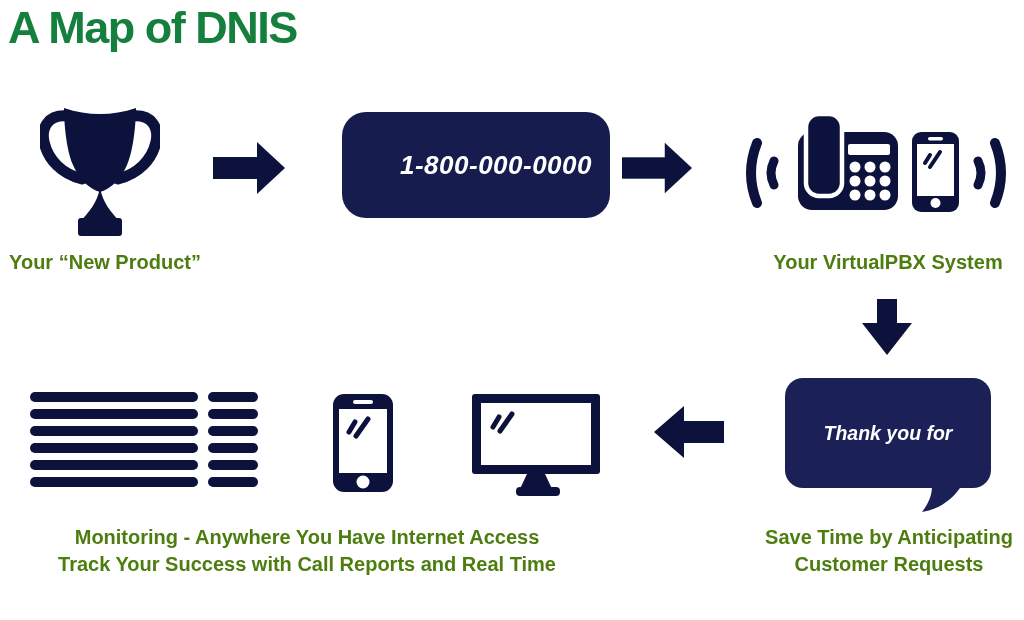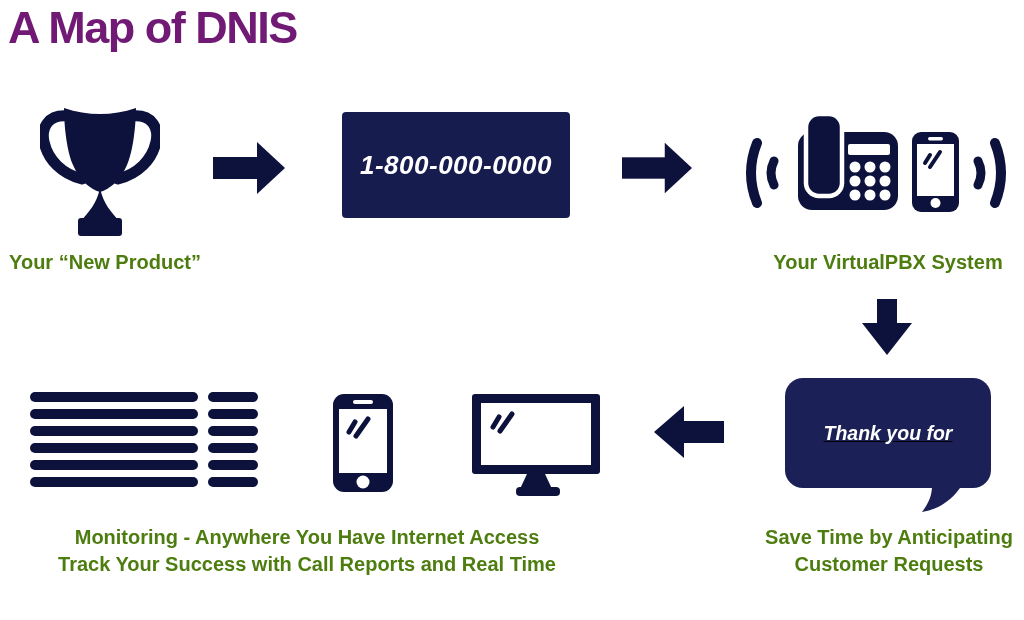--- a/index.html
+++ b/index.html
@@ -1,27 +1,27 @@
 <!DOCTYPE html>
 <html><head>
 <meta charset="utf-8">
 <style>
   html,body{margin:0;padding:0;background:#ffffff;}
   #page{position:relative;width:1024px;height:620px;background:#ffffff;overflow:hidden;
         font-family:"Liberation Sans",sans-serif;}
   .abs{position:absolute;}
-  #title{left:8px;top:2px;font-size:45px;font-weight:bold;letter-spacing:-1.5px;color:#701a75;}
+  #title{left:8px;top:2px;font-size:45px;font-weight:bold;letter-spacing:-1.5px;color:#15803d;}
   .caption{font-weight:bold;font-size:20px;line-height:27px;color:#4d7c0f;text-align:center;}
   .navy-fill{fill:#0d123d;}
   .navy-stroke{stroke:#0d123d;fill:none;}
-  #promo-box{left:342px;top:112px;width:228px;height:106px;background:#171c4e;border-radius:4px;
-             display:flex;flex-direction:column;justify-content:center;align-items:center;gap:9px;}
+  #promo-box{left:342px;top:112px;width:228px;height:106px;background:#171c4e;border-radius:24px;
+             display:flex;flex-direction:column;justify-content:center;align-items:center;gap:9px;padding-left:40px;}
   .promo-num{color:#ffffff;font-weight:bold;font-style:italic;font-size:26px;letter-spacing:.5px;}
   #speech-bubble{left:785px;top:378px;width:206px;height:110px;background:#1b2057;border-radius:18px;
-                 display:flex;flex-direction:column;justify-content:center;align-items:center;text-decoration:underline;}
+                 display:flex;flex-direction:column;justify-content:center;align-items:center;}
   .bubble-line{color:#ffffff;font-weight:bold;font-style:italic;font-size:19.5px;line-height:27px;text-align:center;}
   #report-icon{left:30px;top:392px;width:228px;display:flex;flex-direction:column;gap:7px;}
   .report-row{display:flex;gap:10px;height:10px;}
   .bar-long{width:168px;height:10px;background:#0d123d;border-radius:5px;}
   .bar-short{width:50px;height:10px;background:#0d123d;border-radius:5px;}
 </style>
 </head>
 <body>
 
 <div id="page">

